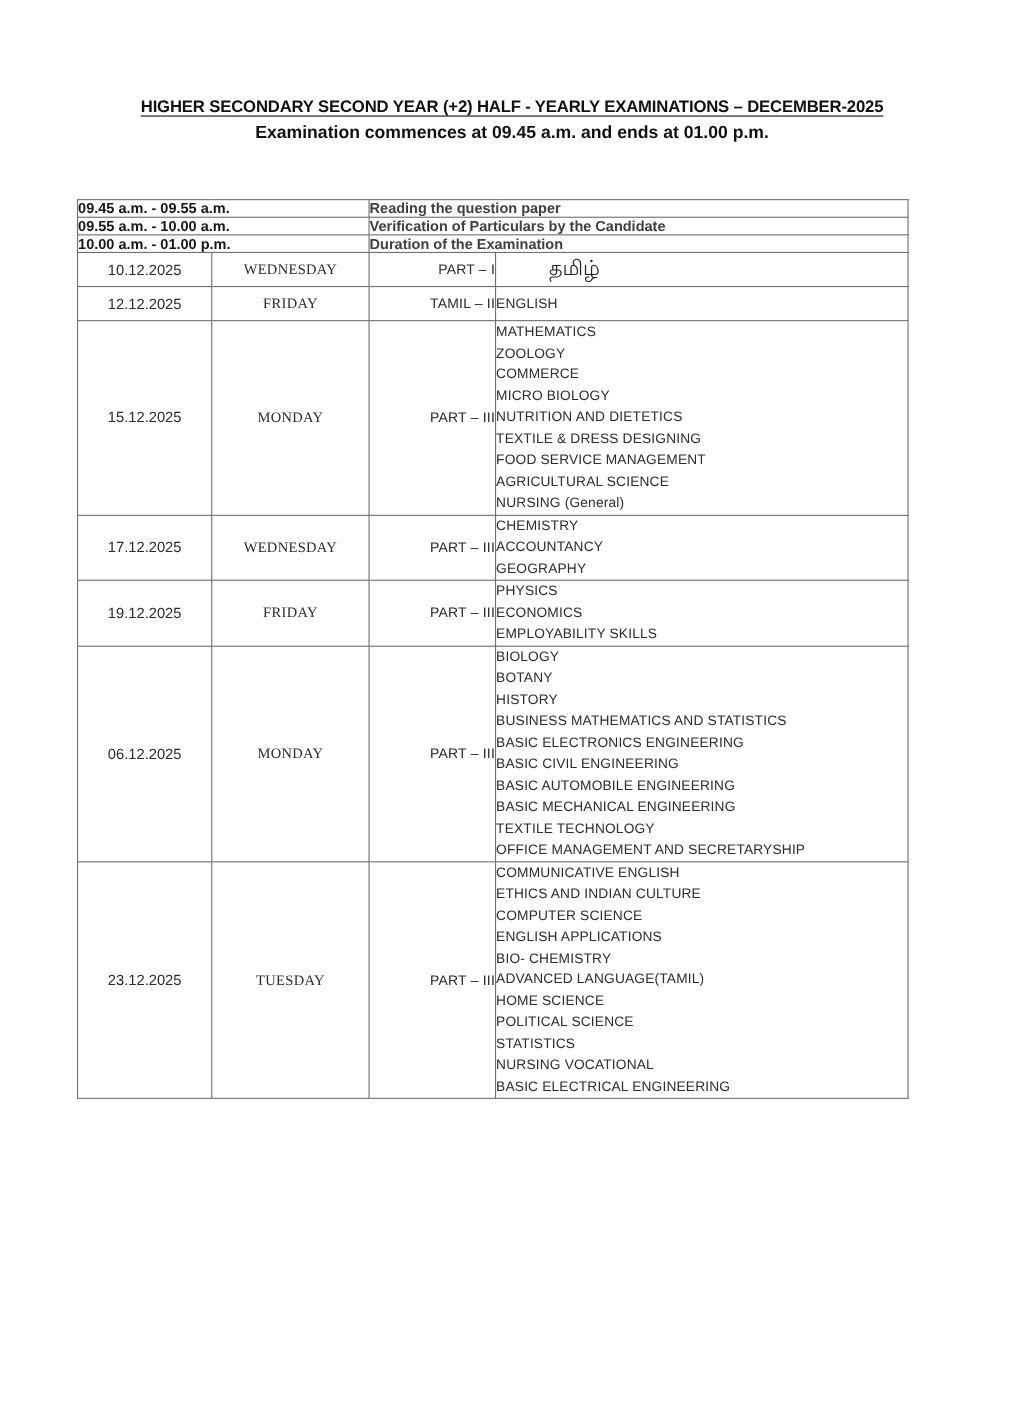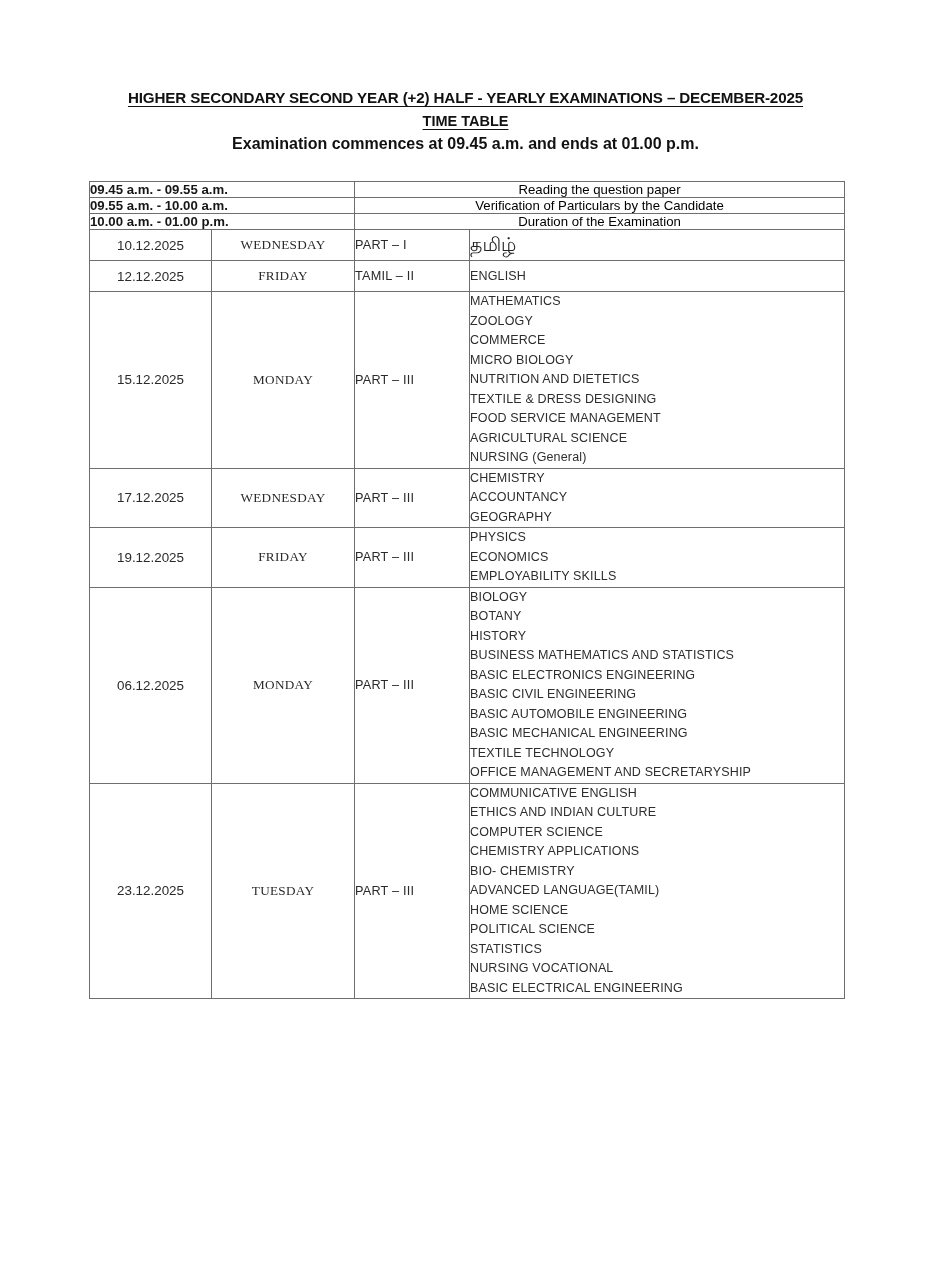--- a/index.html
+++ b/index.html
@@ -54,21 +54,21 @@
     margin-top: 3px;
     font-size: 16px;
     font-weight: bold;
     color: #111111;
     line-height: 19px;
   }
 
   
   .timetable {
     position: absolute;
-    left: 89px;
+    left: 70px;
     top: 181px;
     width: 755px;
     border-collapse: collapse;
     table-layout: fixed;
   }
   .timetable td {
     border: 1px solid #6e6e6e;
     padding: 0;
     vertical-align: middle;
   }
@@ -82,24 +82,23 @@
   
   .info-time {
     font-size: 13.2px;
     font-weight: bold;
     color: #161616;
     padding: 9px 0 9px 16px;
     white-space: nowrap;
   }
   .info-desc {
     font-size: 13.2px;
-    font-weight: normal;
-    color: #000000;
+    font-weight: bold;
+    color: #404040;
     padding: 9px 0 9px 14px;
-    text-align: center;
   }
 
   
   .colhead {
     font-size: 13.2px;
     font-weight: bold;
     color: #121212;
     text-align: center;
     padding: 18px 0 18px 0;
     letter-spacing: 0.3px;
@@ -115,21 +114,21 @@
   .cell-day {
     font-size: 13.2px;
     text-align: center;
     color: #2a2a2a;
     letter-spacing: 0.3px;
     padding: 8px 4px;
     font-family: Liberation Serif, serif;
   }
   .cell-part {
     font-size: 12.7px;
-    text-align: left;
+    text-align: right;
     color: #2a2a2a;
     letter-spacing: 0.2px;
     padding: 8px 2px;
   }
   .cell-subject {
     padding: 6px 0 6px 10px;
     vertical-align: middle;
   }
   .subject-list {
     list-style: none;
@@ -141,33 +140,33 @@
     line-height: 19.5px;
     color: #2d2d2d;
     letter-spacing: 0.15px;
     white-space: nowrap;
   }
   .subject-list li.tamil {
     font-size: 19px;
     line-height: 30px;
     letter-spacing: 0;
     color: #242424;
+    margin-left: 48px;
   }
   .subject-list li.single {
     line-height: 30px;
   }
 </style>
 </head>
 <body>
 
 <div class="page">
 
   <div class="heading-block">
     <div class="title-main">HIGHER SECONDARY SECOND YEAR (+2) HALF - YEARLY EXAMINATIONS – DECEMBER-2025</div>
-    <div class="title-sub">TIME TABLE</div>
     <div class="title-note">Examination commences at 09.45 a.m. and ends at 01.00 p.m.</div>
   </div>
 
   <table class="timetable">
     <colgroup>
       <col class="col-date">
       <col class="col-day">
       <col class="col-part">
       <col class="col-subj">
     </colgroup>
@@ -268,21 +267,21 @@
         </tr>
         <tr>
           <td class="cell-date">23.12.2025</td>
           <td class="cell-day">TUESDAY</td>
           <td class="cell-part">PART – III</td>
           <td class="cell-subject">
             <ul class="subject-list">
               <li>COMMUNICATIVE ENGLISH</li>
               <li>ETHICS AND INDIAN CULTURE</li>
               <li>COMPUTER SCIENCE</li>
-              <li>CHEMISTRY APPLICATIONS</li>
+              <li>ENGLISH APPLICATIONS</li>
               <li>BIO- CHEMISTRY</li>
               <li>ADVANCED LANGUAGE(TAMIL)</li>
               <li>HOME SCIENCE</li>
               <li>POLITICAL SCIENCE</li>
               <li>STATISTICS</li>
               <li>NURSING VOCATIONAL</li>
               <li>BASIC ELECTRICAL ENGINEERING</li>
             </ul>
           </td>
         </tr>

